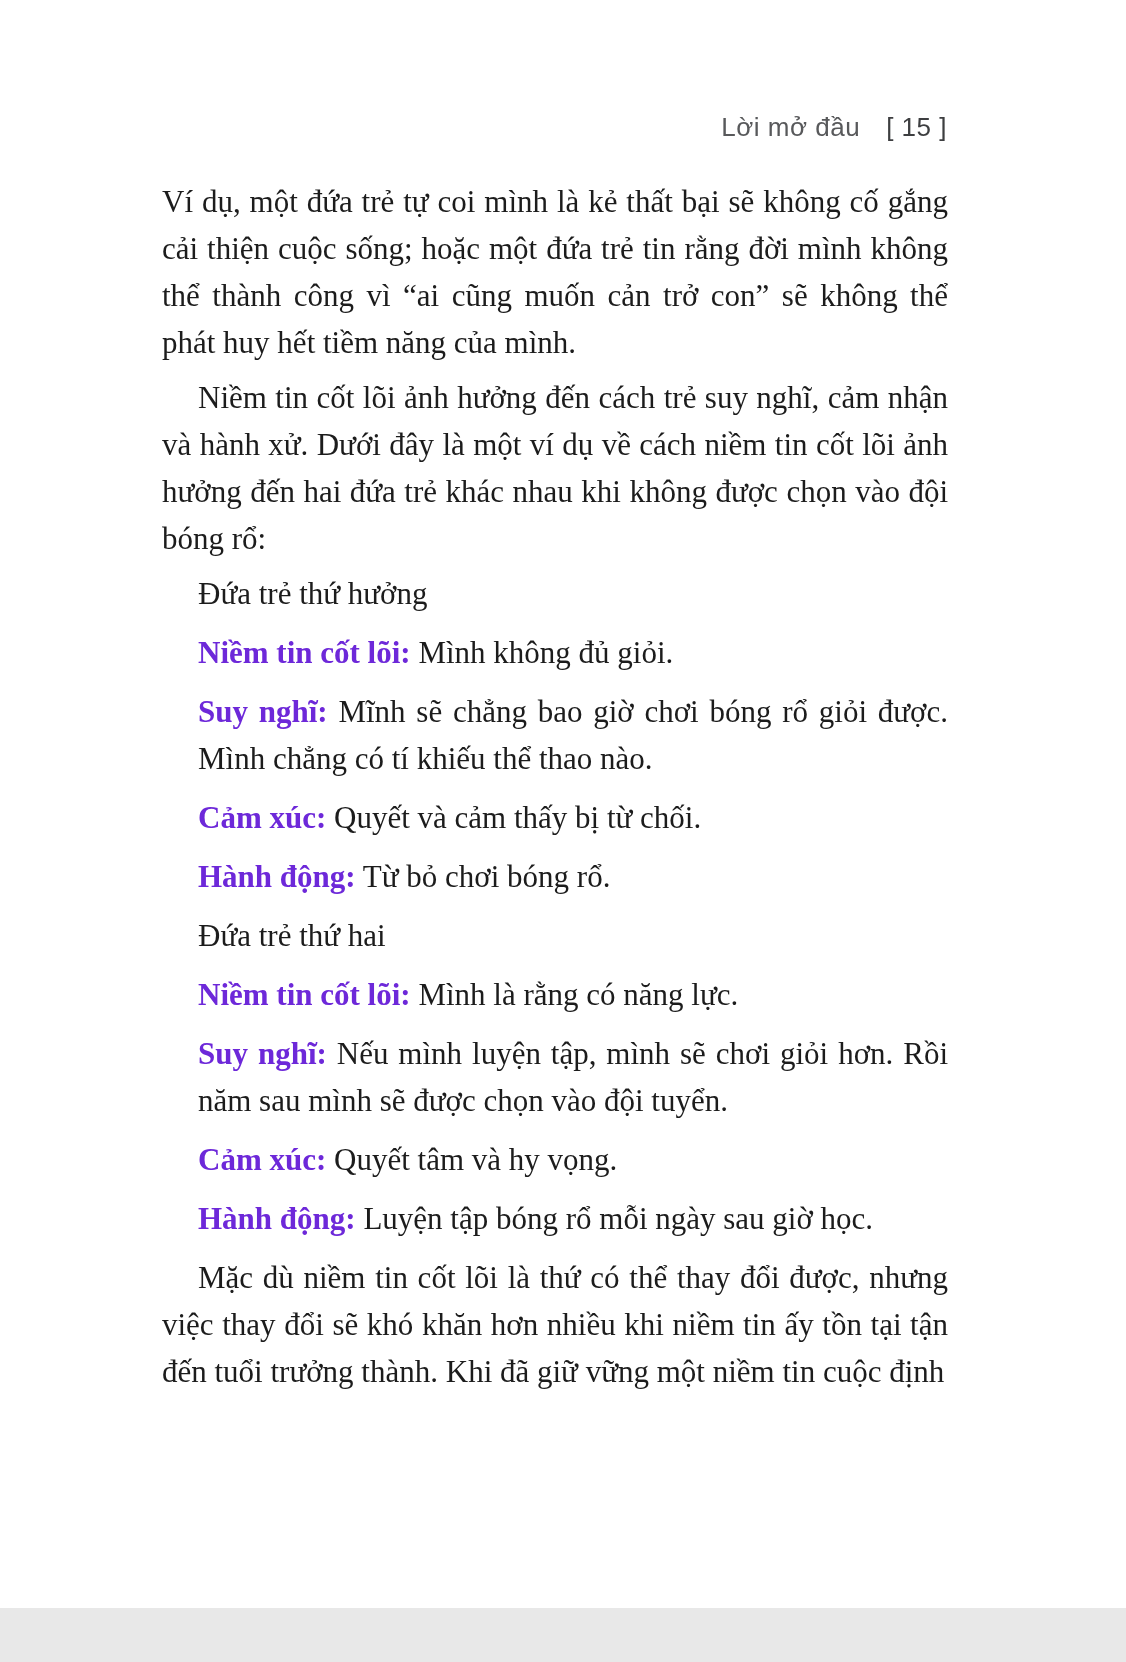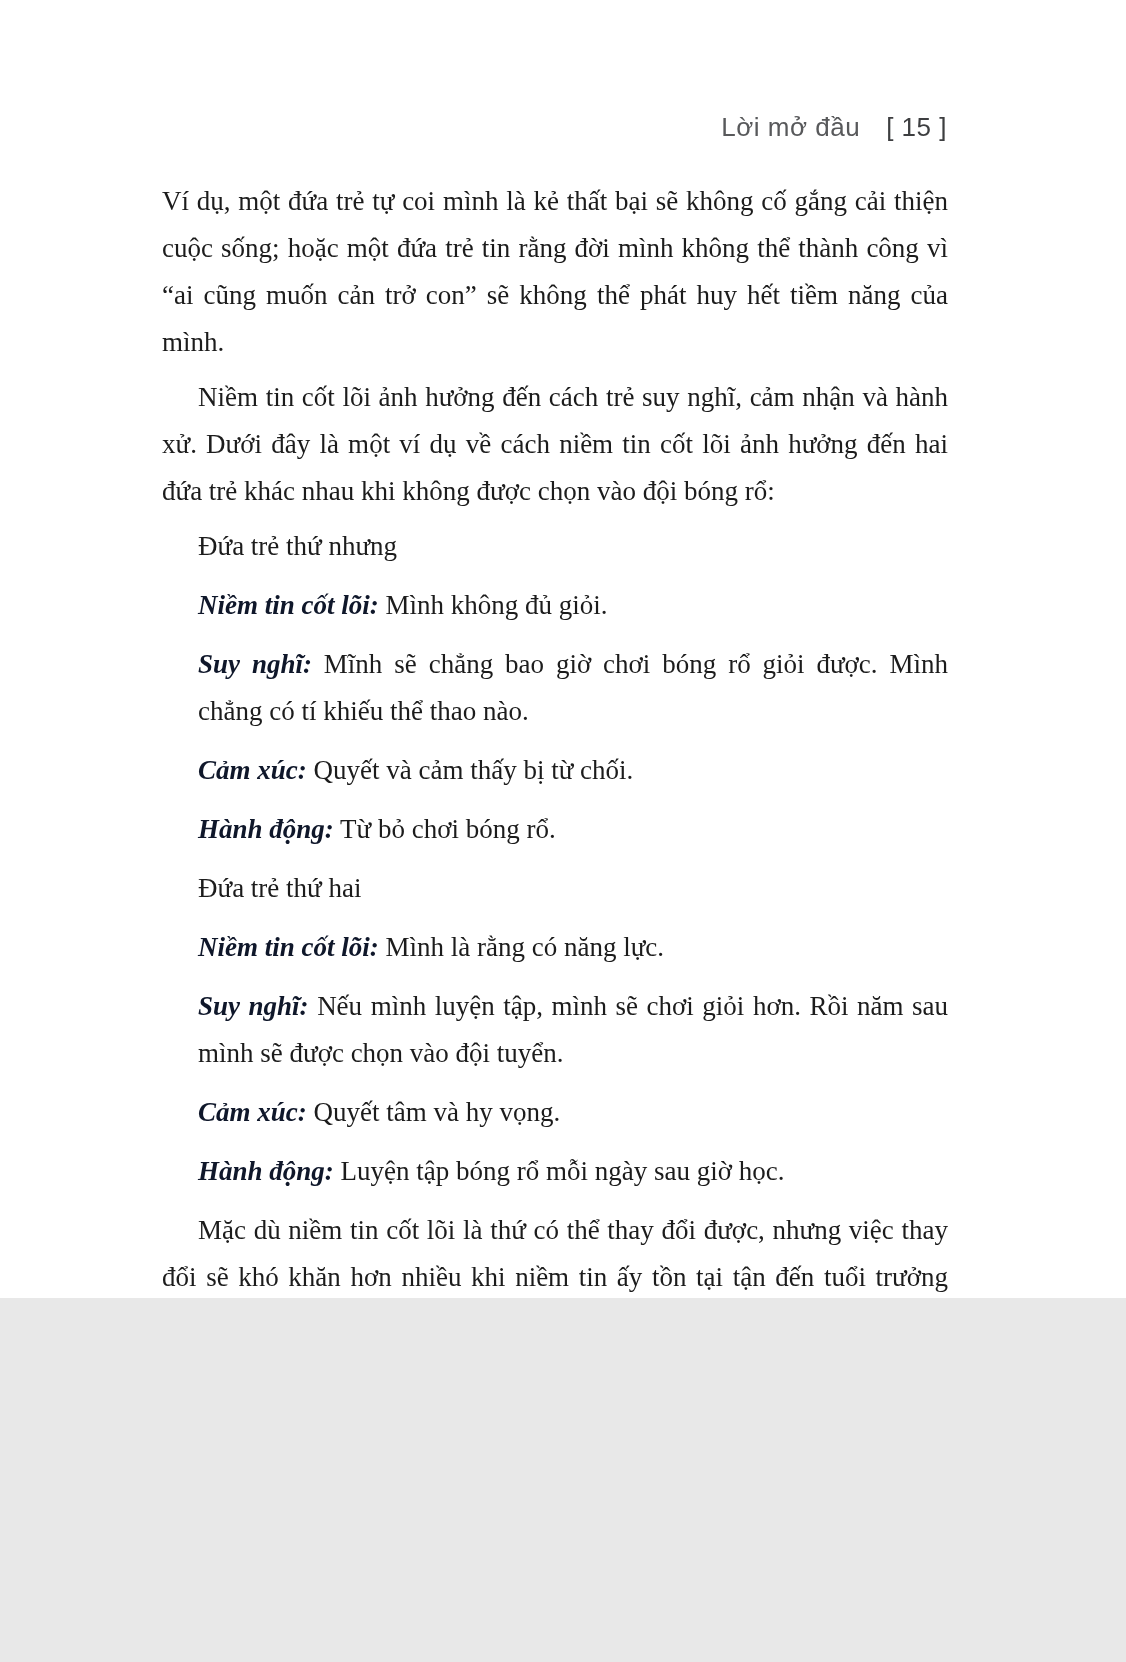--- a/index.html
+++ b/index.html
@@ -1,19 +1,19 @@
 <!DOCTYPE html>
 <html><head>
 <meta charset="utf-8">
 <style>
   html, body { margin: 0; padding: 0; background: #e8e8e8; }
   .page {
     position: relative;
     width: 1126px;
-    height: 1298px;
+    height: 1608px;
     margin: 0 auto;
     background: #ffffff;
     font-family: "Liberation Serif", serif;
     overflow: hidden;
   }
   .page-header {
     position: absolute;
     top: 112px;
     left: 162px;
     width: 785px;
@@ -26,56 +26,55 @@
   }
   .page-number {
     color: #3d3e40;
     margin-left: 26px;
   }
   .content {
     position: absolute;
     top: 178px;
     left: 162px;
     width: 786px;
-    font-size: 27px;
+    font-size: 31px;
     line-height: 47px;
     color: #1c1c1c;
     text-align: justify;
   }
   .content p { margin: 0 0 8px 0; }
   p.para { text-indent: 36px; }
   p.para.no-indent { text-indent: 0; }
   .example-title {
     margin: 0 0 12px 36px !important;
   }
   p.list-item {
     margin: 0 0 12px 36px !important;
   }
   .item-label {
     font-weight: bold;
-    color: #0f172a;
-    font-style: italic;
+    color: #6d28d9;
   }
 </style>
 </head>
 <body>
 
 <div class="page">
 
   <div class="page-header">
     <span>Lời mở đầu</span><span class="page-number">[ 15 ]</span>
   </div>
 
   <div class="content">
 
     <p class="para no-indent">Ví dụ, một đứa trẻ tự coi mình là kẻ thất bại sẽ không cố gắng cải thiện cuộc sống; hoặc một đứa trẻ tin rằng đời mình không thể thành công vì “ai cũng muốn cản trở con” sẽ không thể phát huy hết tiềm năng của mình.</p>
 
     <p class="para">Niềm tin cốt lõi ảnh hưởng đến cách trẻ suy nghĩ, cảm nhận và hành xử. Dưới đây là một ví dụ về cách niềm tin cốt lõi ảnh hưởng đến hai đứa trẻ khác nhau khi không được chọn vào đội bóng rổ:</p>
 
-    <p class="example-title">Đứa trẻ thứ nhưng</p>
+    <p class="example-title">Đứa trẻ thứ hưởng</p>
 
     <p class="list-item"><span class="item-label">Niềm tin cốt lõi:</span> <span>Mình không đủ giỏi.</span></p>
 
     <p class="list-item"><span class="item-label">Suy nghĩ:</span> <span>Mĩnh sẽ chẳng bao giờ chơi bóng rổ giỏi được. Mình chẳng có tí khiếu thể thao nào.</span></p>
 
     <p class="list-item"><span class="item-label">Cảm xúc:</span> <span>Quyết và cảm thấy bị từ chối.</span></p>
 
     <p class="list-item"><span class="item-label">Hành động:</span> <span>Từ bỏ chơi bóng rổ.</span></p>
 
     <p class="example-title">Đứa trẻ thứ hai</p>

